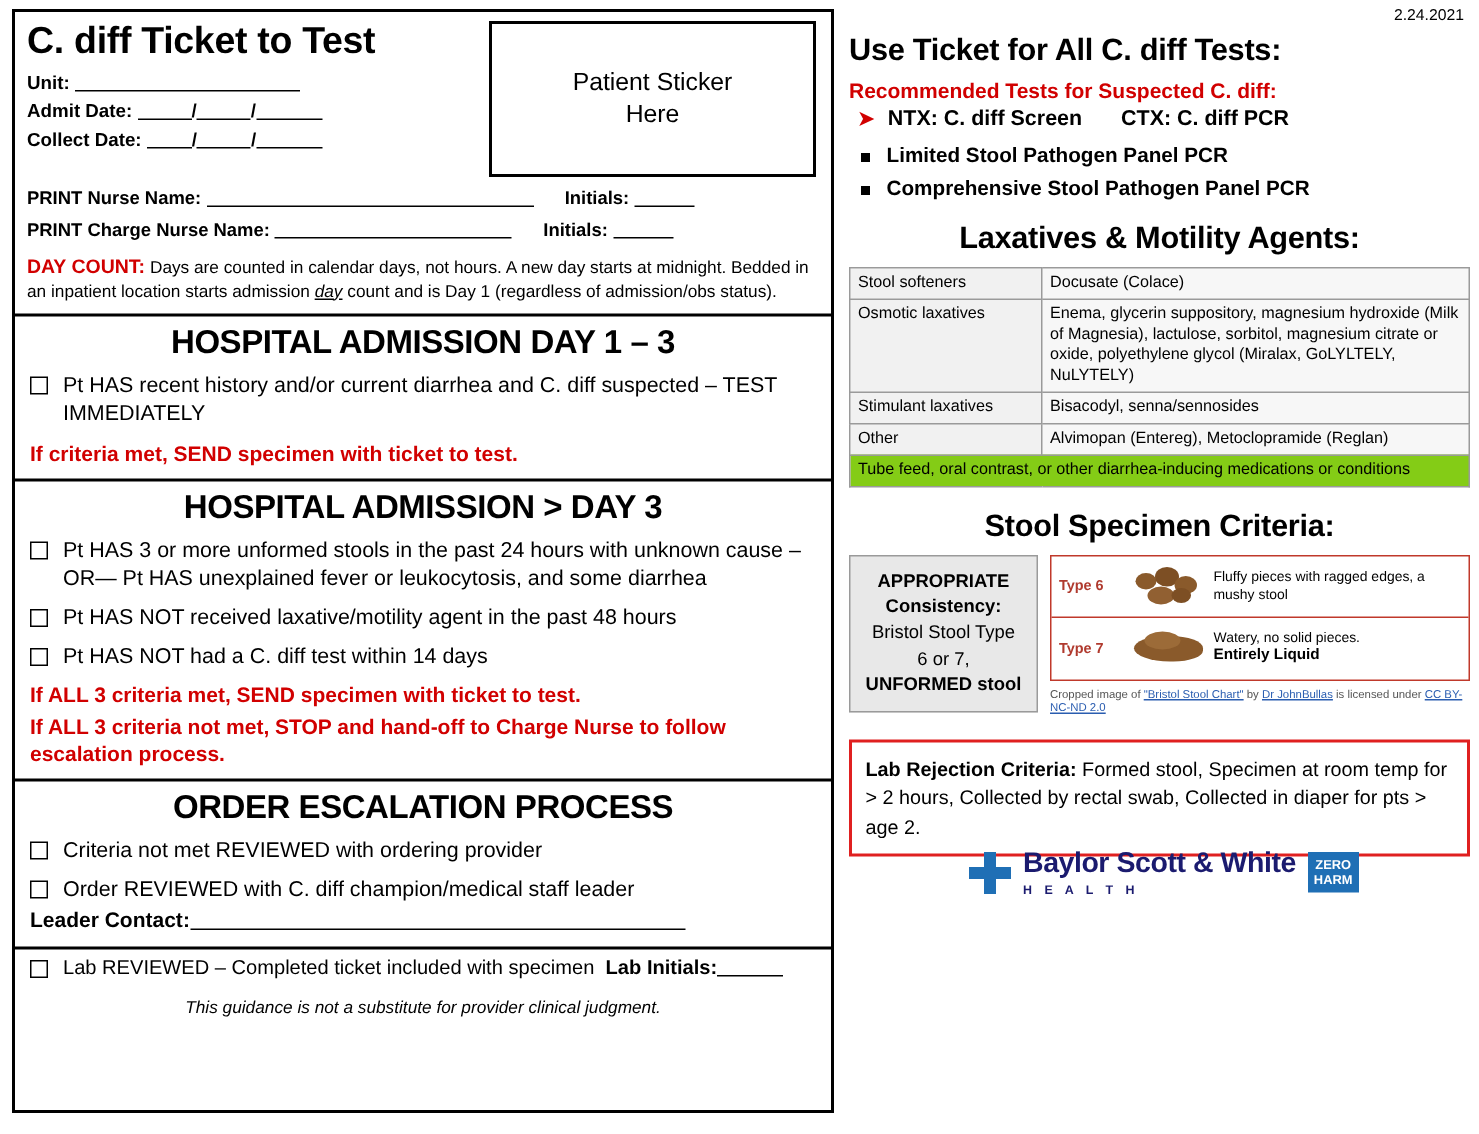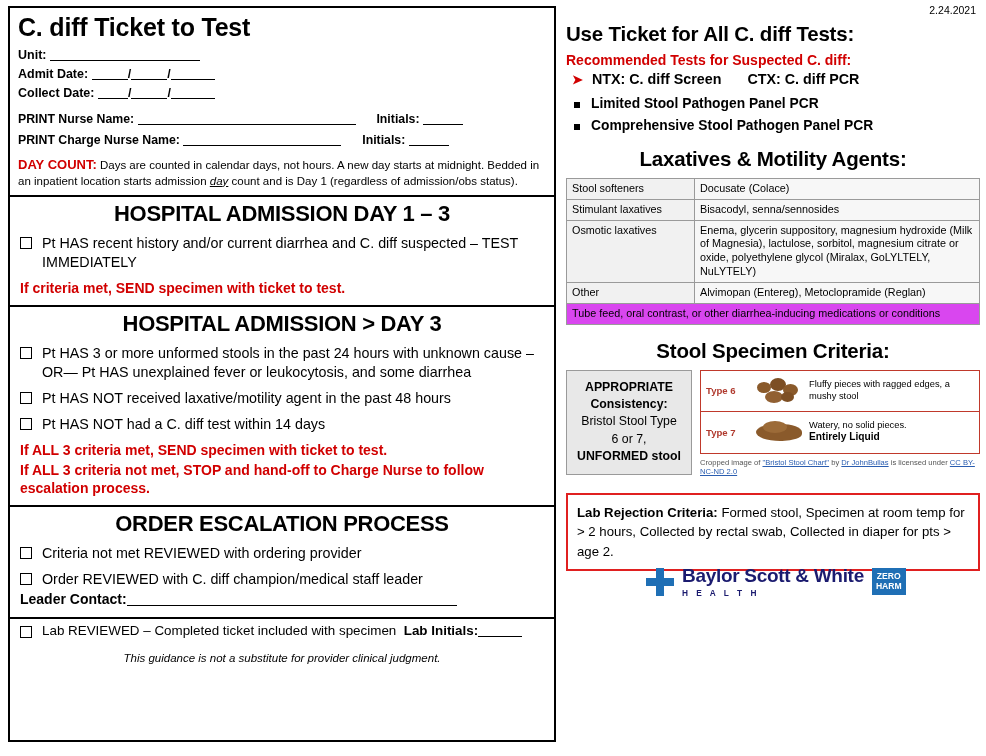--- a/index.html
+++ b/index.html
@@ -83,21 +83,21 @@
 
   .ctr-head {
     text-align:center; font-weight:bold; font-size:20.5px;
     letter-spacing:-0.2px; margin:14px 0 7px 0;
   }
 
   table.lax { width:100%; border-collapse:collapse; font-size:10.8px; }
   table.lax td { border:1px solid #9a9a9a; padding:3px 5px; vertical-align:top; line-height:1.28; }
   table.lax td.k { width:31%; background:#f1f1f1; }
   table.lax td.v { background:#f7f7f7; }
-  table.lax td.full { background:#d946ef; }
+  table.lax td.full { background:#84cc16; }
 
   
   .spec-wrap { display:flex; gap:8px; align-items:flex-start; margin-top:4px; }
   .spec-left {
     flex:0 0 126px; background:#e8e8e8; border:1px solid #9a9a9a;
     text-align:center; font-size:12.3px; line-height:1.42; padding:8px 4px;
   }
   .spec-left b { display:block; }
   .spec-right { flex:1 1 auto; }
   .bristol-box { border:1px solid #c0392b; }
@@ -152,20 +152,26 @@
           </div>
           <div class="field-line">
             <span>Admit Date:</span>
             <span class="ul" style="width:36px"></span>/<span class="ul" style="width:36px"></span>/<span class="ul" style="width:44px"></span>
           </div>
           <div class="field-line">
             <span>Collect Date:</span>
             <span class="ul" style="width:30px"></span>/<span class="ul" style="width:36px"></span>/<span class="ul" style="width:44px"></span>
           </div>
         </div>
+        <div class="sticker">
+          <div>
+            <div><span>Patient Sticker</span></div>
+            <div>Here</div>
+          </div>
+        </div>
       </div>
 
       <div class="nurse-line">
         <span>PRINT Nurse Name:</span>
         <span class="ul" style="width:218px"></span>
         <span style="display:inline-block;width:14px"></span>
         <span>Initials:</span>
         <span class="ul" style="width:40px"></span>
       </div>
       <div class="nurse-line">
@@ -261,26 +267,26 @@
     </div>
 
     <div class="ctr-head">Laxatives &amp; Motility Agents:</div>
     <table class="lax">
       <tbody>
           <tr>
         <td class="k">Stool softeners</td>
         <td class="v">Docusate (Colace)</td>
       </tr>
       <tr>
+        <td class="k">Osmotic laxatives</td>
+        <td class="v">Enema, glycerin suppository, magnesium hydroxide (Milk of Magnesia), lactulose, sorbitol, magnesium citrate or oxide, polyethylene glycol (Miralax, GoLYLTELY, NuLYTELY)</td>
+      </tr>
+      <tr>
         <td class="k">Stimulant laxatives</td>
         <td class="v">Bisacodyl, senna/sennosides</td>
-      </tr>
-      <tr>
-        <td class="k">Osmotic laxatives</td>
-        <td class="v">Enema, glycerin suppository, magnesium hydroxide (Milk of Magnesia), lactulose, sorbitol, magnesium citrate or oxide, polyethylene glycol (Miralax, GoLYLTELY, NuLYTELY)</td>
       </tr>
       <tr>
         <td class="k">Other</td>
         <td class="v">Alvimopan (Entereg), Metoclopramide (Reglan)</td>
       </tr>
       <tr>
         <td class="full" colspan="2">Tube feed, oral contrast, or other diarrhea-inducing medications or conditions</td>
       </tr>
     </tbody>
       </table>

